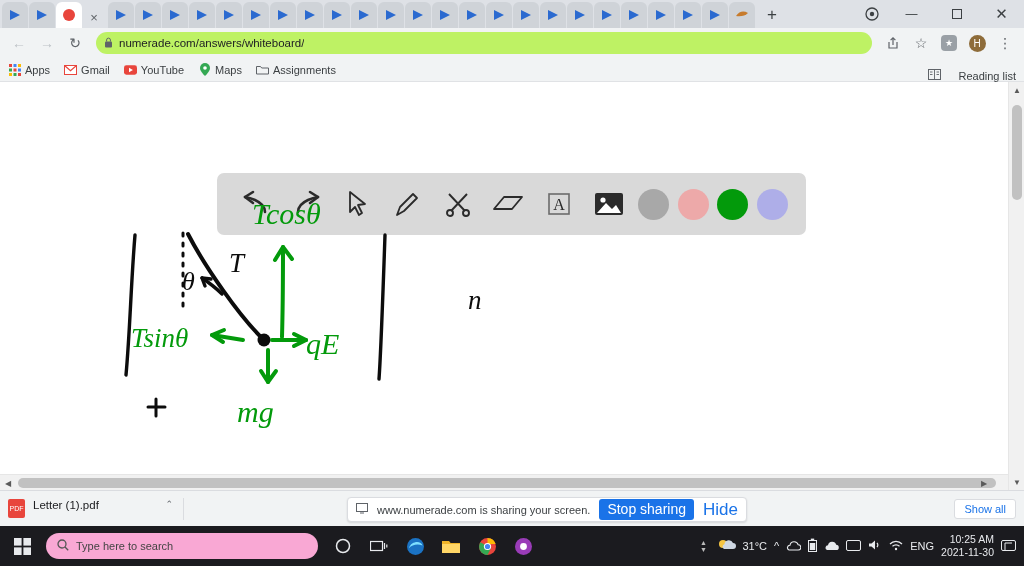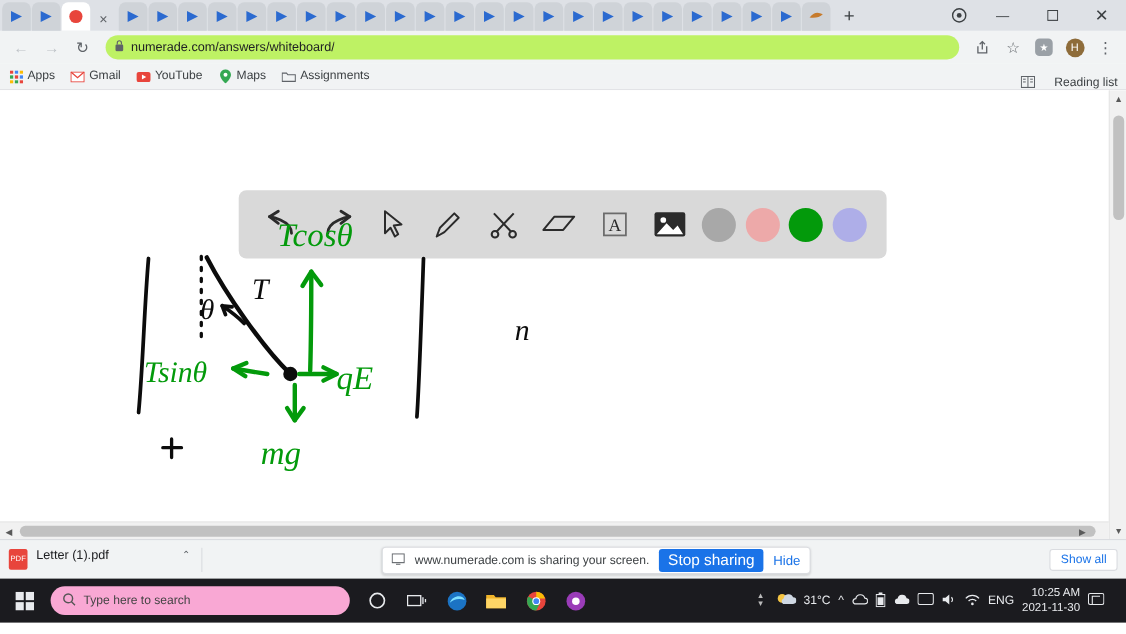--- a/index.html
+++ b/index.html
@@ -66,23 +66,23 @@
     width:16px;height:16px;border-radius:4px;background:#9aa0a6;
     display:flex;align-items:center;justify-content:center;color:#fff;font-size:9px;
   }
 
   
   .bookmarks{
     height:24px; background:#f1f3f4; display:flex; align-items:center;
     padding:0 8px; font-size:11px; color:#3c4043; gap:14px;
     border-bottom:1px solid #e0e2e5;
   }
-  .bm{ display:flex; align-items:flex-start; gap:4px; white-space:nowrap;}
+  .bm{ display:flex; align-items:center; gap:4px; white-space:nowrap;}
   .bm .g{ width:13px;height:13px;display:flex;align-items:center;justify-content:center;font-size:10px;}
-  .bookmarks .right{ margin-left:auto; display:flex; gap:18px;margin-top:12px;}
+  .bookmarks .right{ margin-left:auto; display:flex; align-items:center; gap:18px;margin-top:12px;}
 
   
   .page{
     position:relative; height:408px; background:#ffffff; overflow:hidden;
   }
   .wb-toolbar{
     position:absolute; left:217px; top:91px; width:589px; height:62px;
     background:#d9d9d9; border-radius:7px;
     display:flex; align-items:center; justify-content:space-around;
     padding:0 14px;
@@ -136,40 +136,40 @@
   .share-bar{
     position:absolute; left:347px; top:6px; height:25px;
     background:#ffffff; border:1px solid #dadce0; border-radius:4px;
     display:flex; align-items:center; gap:9px; padding:0 8px;
     font-size:11px; color:#3c4043; box-shadow:0 1px 2px rgba(0,0,0,.12);
   }
   .btn-blue{
     background:#1a73e8; color:#fff; font-size:14px; border-radius:3px;
     padding:3px 8px; line-height:1.1;
   }
-  .link-btn{ color:#1a73e8; font-size:12px; }
+  .link-btn{ color:#1a73e8; font-size:17px; }
   .showall{ margin-left:auto; color:#1a73e8; font-size:11px; border:1px solid #dadce0;
     background:#fff; border-radius:3px; padding:3px 9px;}
 
   
   .taskbar{
     height:40px; background:#1b1b1f; display:flex; align-items:center;
     color:#e8eaed; font-size:11px; position:relative;
   }
   .start{
     width:44px;height:40px;display:flex;align-items:center;justify-content:center;
   }
   .tb-search{
     width:272px; height:26px; background:#f9a8d4; color:#444;
     border-radius:13px; display:flex; align-items:center; gap:7px;
     padding:0 11px; font-size:11px; margin-left:2px;
   }
   .tb-icons{ display:flex; align-items:center; gap:2px; margin-left:8px; }
   .tb-ic{ width:34px;height:40px;display:flex;align-items:center;justify-content:center;}
-  .tray{ margin-left:auto; display:flex; align-items:center; gap:7px; padding-right:20px;}
+  .tray{ margin-left:auto; display:flex; align-items:center; gap:7px; padding-right:8px;}
   .tray .clock{ text-align:right; line-height:1.25; font-size:10.5px; }
   .weather{ display:flex; align-items:center; gap:6px; font-size:11px;}
   .tray-ic{ font-size:11px; color:#e8eaed; }
   .scrollspin{
     width:14px;height:26px;display:flex;flex-direction:column;justify-content:center;
     align-items:center;color:#bbb;font-size:7px; line-height:1;
   }
 </style>
 </head>
 <body>

